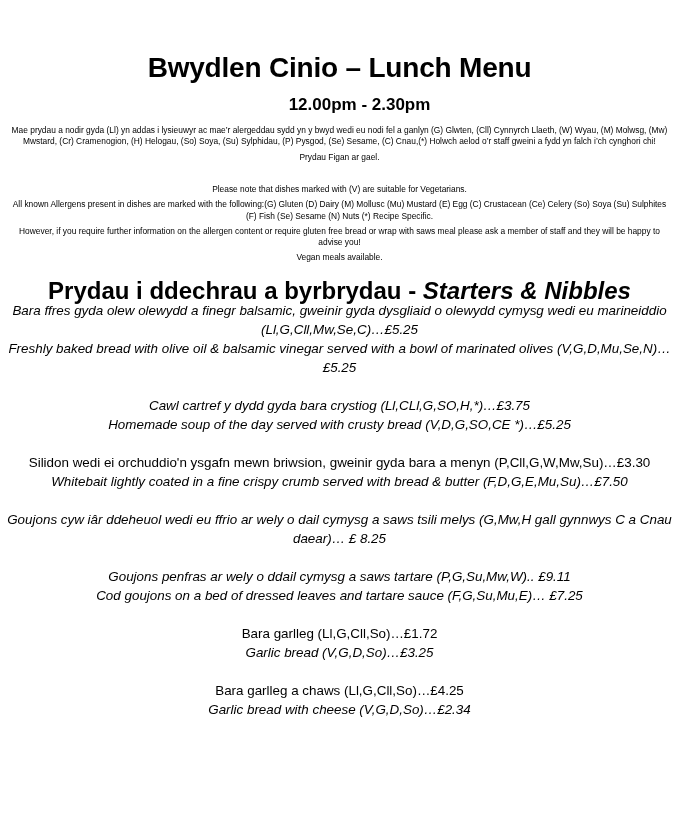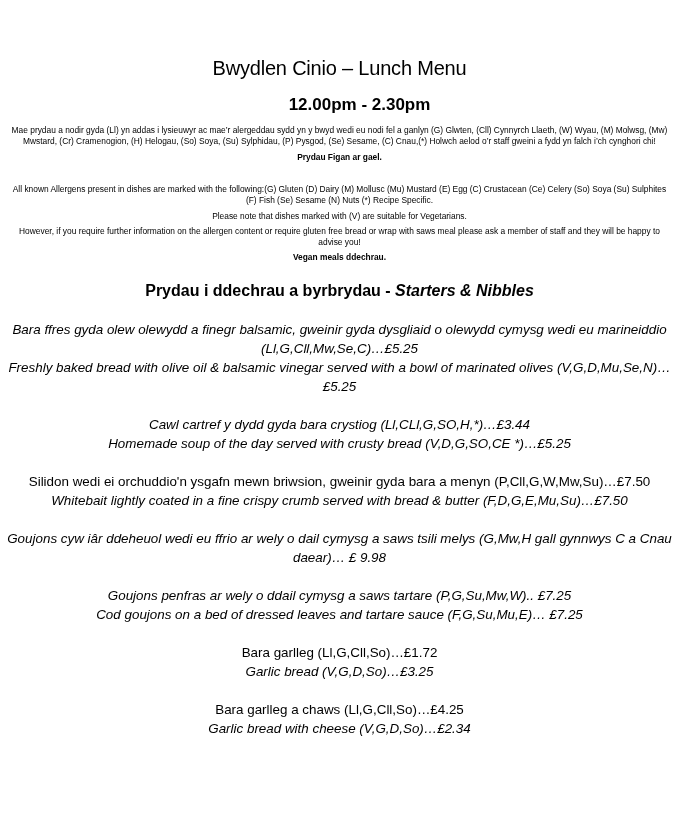--- a/index.html
+++ b/index.html
@@ -5,87 +5,87 @@
   html, body { margin: 0; padding: 0; background: #ffffff; }
   body {
     width: 679px; height: 819px; overflow: hidden;
     font-family: "Liberation Sans", "DejaVu Sans", sans-serif;
     color: #000000;
     position: relative;
   }
   .page { position: absolute; left: 0; top: 0; width: 679px; text-align: center; }
   .title {
     position: absolute; left: 0; width: 679px; top: 50px;
-    font-size: 20px; font-weight: normal; line-height: 36px; letter-spacing: -0.2px;
+    font-size: 28px; font-weight: bold; line-height: 36px; letter-spacing: -0.2px;
   }
   .hours {
     position: absolute; left: 0; width: 679px; top: 94px;
     font-size: 17px; font-weight: bold; line-height: 22px; margin-left: 20px;
   }
   .notes {
     position: absolute; left: 6px; width: 667px;
     font-size: 8.4px; line-height: 11.3px;
   }
   .notes p { margin: 4px; }
-  .notes .bold { font-weight: bold; }
+  .notes .bold { font-weight: normal; }
   .welsh-notes { top: 121px; }
   .english-notes { top: 180px; }
   .section-heading {
     position: absolute; left: 0; width: 679px; top: 279px;
-    font-size: 16px; font-weight: bold; line-height: 24px;
+    font-size: 24px; font-weight: bold; line-height: 24px;
   }
   .section-heading .en { font-style: italic; }
   .items {
-    position: absolute; left: 6px; width: 667px; top: 320px;
+    position: absolute; left: 6px; width: 667px; top: 301px;
     font-size: 13.4px; line-height: 19px;
   }
   .item { margin: 0 0 19px 0; }
   .item p { margin: 0; }
   .item .it { font-style: italic; }
 </style>
 </head>
 <body>
 
 <div class="page">
 
   <div class="title">Bwydlen Cinio – Lunch Menu</div>
   <div class="hours">12.00pm - 2.30pm</div>
 
   <div class="notes welsh-notes">
     <p>Mae prydau a nodir gyda (Ll) yn addas i lysieuwyr ac mae’r alergeddau sydd yn y bwyd wedi eu nodi fel a ganlyn (G) Glwten, (Cll) Cynnyrch Llaeth, (W) Wyau, (M) Molwsg, (Mw) Mwstard, (Cr) Cramenogion, (H) Helogau, (So) Soya, (Su) Sylphidau, (P) Pysgod, (Se) Sesame, (C) Cnau,(*) Holwch aelod o’r staff gweini a fydd yn falch i’ch cynghori chi!</p>
     <p class="bold">Prydau Figan ar gael.</p>
   </div>
 
   <div class="notes english-notes">
+    <p>Please note that dishes marked with (V) are suitable for Vegetarians.</p>
     <p>All known Allergens present in dishes are marked with the following:(G) Gluten (D) Dairy (M) Mollusc (Mu) Mustard (E) Egg (C) Crustacean (Ce) Celery (So) Soya (Su) Sulphites (F) Fish (Se) Sesame (N) Nuts (*) Recipe Specific.</p>
-    <p>Please note that dishes marked with (V) are suitable for Vegetarians.</p>
     <p>However, if you require further information on the allergen content or require gluten free bread or wrap with saws meal please ask a member of staff and they will be happy to advise you!</p>
-    <p class="bold">Vegan meals ddechrau.</p>
+    <p class="bold">Vegan meals available.</p>
   </div>
 
   <div class="section-heading"><span>Prydau i ddechrau a byrbrydau - </span><span class="en">Starters &amp; Nibbles</span></div>
 
   <div class="items">
     <div class="item">
       <p class="it">Bara ffres gyda olew olewydd a finegr balsamic, gweinir gyda dysgliaid o olewydd cymysg wedi eu marineiddio (Ll,G,Cll,Mw,Se,C)…£5.25</p>
       <p class="it">Freshly baked bread with olive oil &amp; balsamic vinegar served with a bowl of marinated olives (V,G,D,Mu,Se,N)…£5.25</p>
     </div>
     <div class="item">
-      <p class="it">Cawl cartref y dydd gyda bara crystiog (Ll,CLl,G,SO,H,*)…£3.44</p>
+      <p class="it">Cawl cartref y dydd gyda bara crystiog (Ll,CLl,G,SO,H,*)…£3.75</p>
       <p class="it">Homemade soup of the day served with crusty bread (V,D,G,SO,CE *)…£5.25</p>
     </div>
     <div class="item">
-      <p>Silidon wedi ei orchuddio'n ysgafn mewn briwsion, gweinir gyda bara a menyn (P,Cll,G,W,Mw,Su)…£7.50</p>
+      <p>Silidon wedi ei orchuddio'n ysgafn mewn briwsion, gweinir gyda bara a menyn (P,Cll,G,W,Mw,Su)…£3.30</p>
       <p class="it">Whitebait lightly coated in a fine crispy crumb served with bread &amp; butter (F,D,G,E,Mu,Su)…£7.50</p>
     </div>
     <div class="item">
-      <p class="it">Goujons cyw iâr ddeheuol wedi eu ffrio ar wely o dail cymysg a saws tsili melys (G,Mw,H gall gynnwys C a Cnau daear)… £ 9.98</p>
+      <p class="it">Goujons cyw iâr ddeheuol wedi eu ffrio ar wely o dail cymysg a saws tsili melys (G,Mw,H gall gynnwys C a Cnau daear)… £ 8.25</p>
     </div>
     <div class="item">
-      <p class="it">Goujons penfras ar wely o ddail cymysg a saws tartare (P,G,Su,Mw,W).. £7.25</p>
+      <p class="it">Goujons penfras ar wely o ddail cymysg a saws tartare (P,G,Su,Mw,W).. £9.11</p>
       <p class="it">Cod goujons on a bed of dressed leaves and tartare sauce (F,G,Su,Mu,E)… £7.25</p>
     </div>
     <div class="item">
       <p>Bara garlleg (Ll,G,Cll,So)…£1.72</p>
       <p class="it">Garlic bread (V,G,D,So)…£3.25</p>
     </div>
     <div class="item">
       <p>Bara garlleg a chaws (Ll,G,Cll,So)…£4.25</p>
       <p class="it">Garlic bread with cheese (V,G,D,So)…£2.34</p>
     </div>

